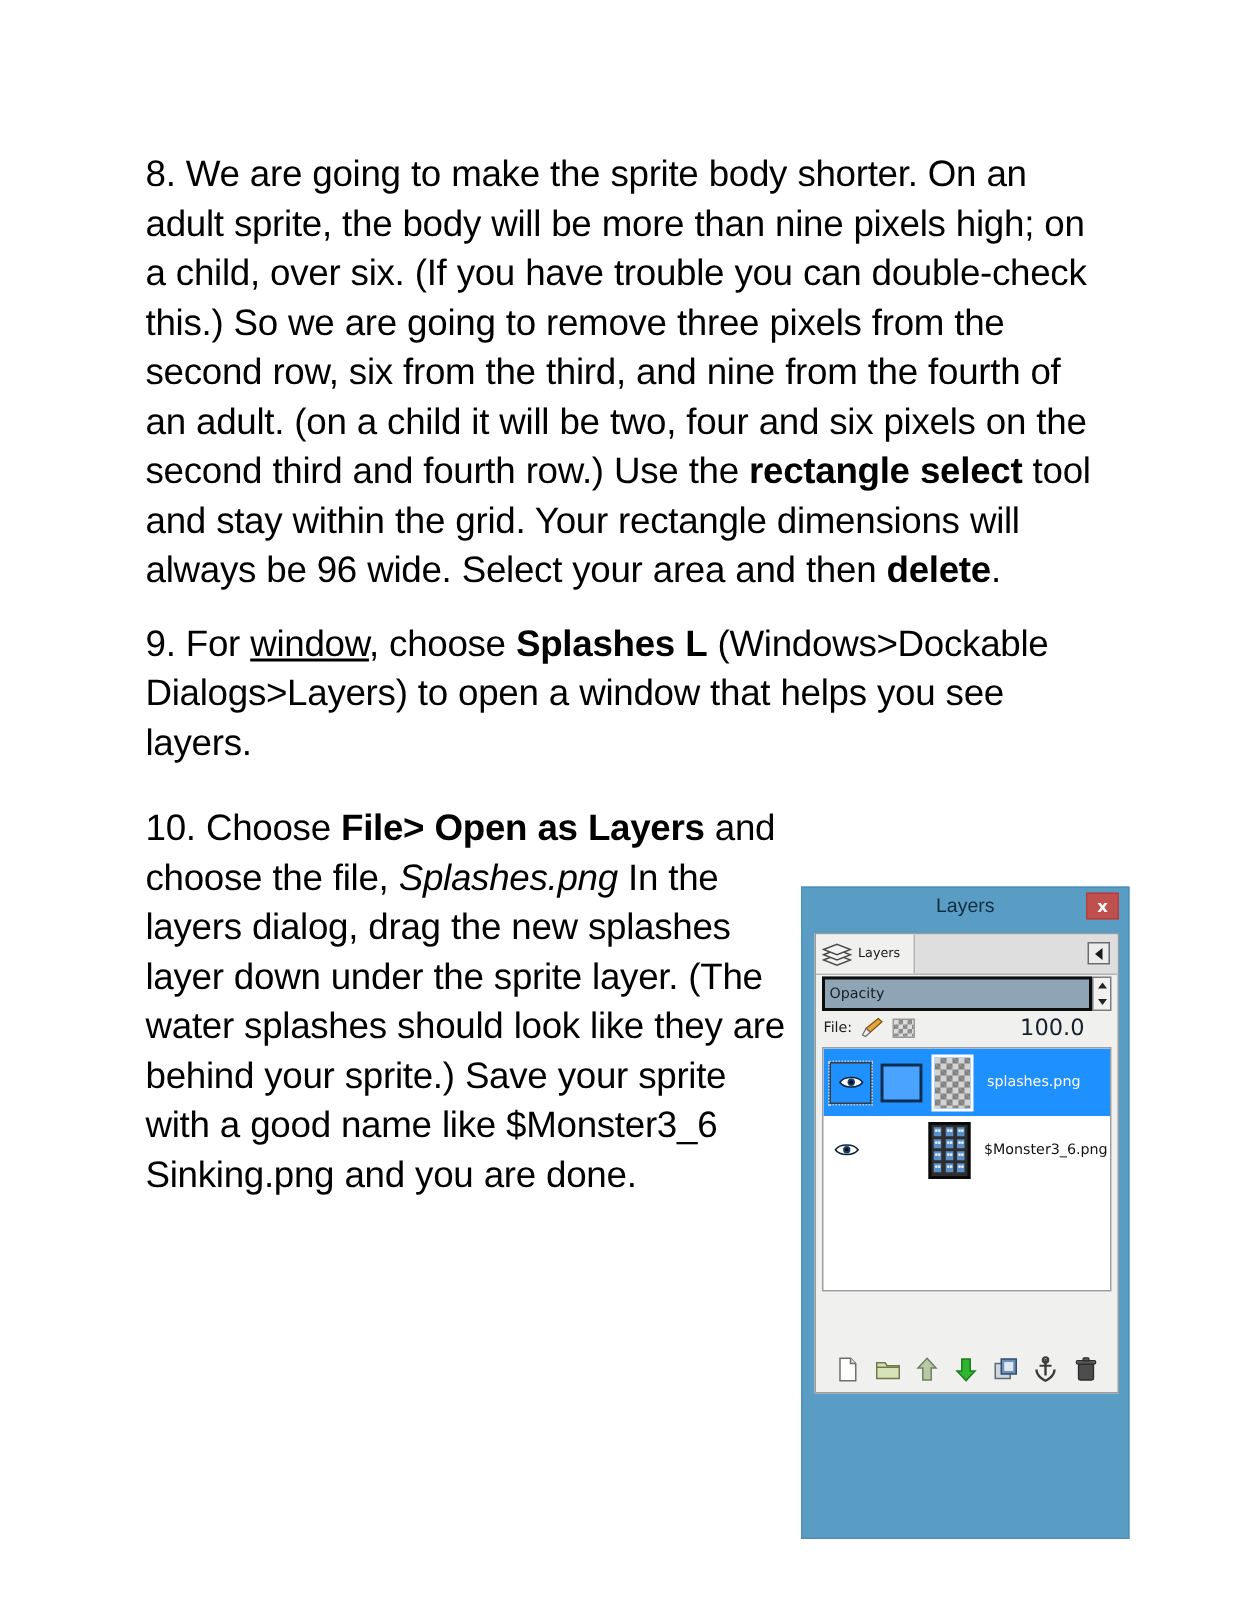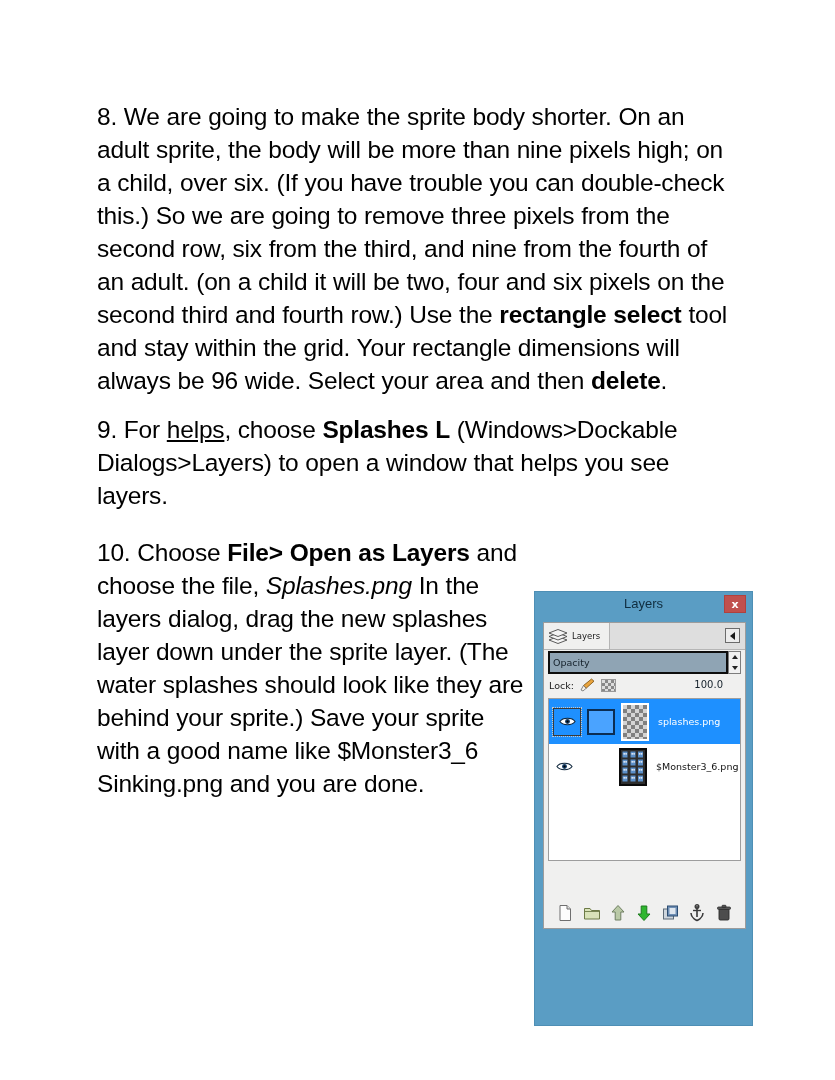--- a/index.html
+++ b/index.html
@@ -178,21 +178,21 @@
     height: 23px;
     background: #8fa4b4;
     border: 2px solid #0d0d0d;
     box-sizing: border-box;
     display: flex;
     align-items: center;
     justify-content: space-between;
     padding: 0 3px;
   }
   .ld-opacity-label { font-size: 9.5px; color: #14202a; }
-  .ld-opacity-value { font-size: 10px; color: #14202a; margin-top: 44px; }
+  .ld-opacity-value { font-size: 15px; color: #14202a; margin-top: 44px; }
   .ld-spin {
     position: absolute;
     right: 0; top: 0;
     width: 13px; height: 23px;
     background: #f1f1f1;
     border: 1px solid #7d7d7d;
     box-sizing: border-box;
     display: flex; flex-direction: column;
     align-items: center; justify-content: space-around;
   }
@@ -305,21 +305,21 @@
 </head>
 <body>
 
 <div class="page">
 
   <div class="doc-body">
 
     <p class="para p8"><span>8.  We are going to make the sprite body shorter. On an adult sprite, the body will be more than nine pixels high; on a child, over six. (If you have trouble you can double-check this.) So we are going to remove three pixels from the second row, six from the third, and nine from the fourth of an adult. (on a child it will be two, four and six pixels on the second third and fourth row.) Use the </span><b class="bold">rectangle select</b><span> tool and stay within the grid. Your rectangle dimensions will always be 96 wide. Select your area and then </span><b class="bold">delete</b><span>.</span></p>
 
 
-    <p class="para p9b"><span>9. For </span><u class="und">helps</u><span>, choose </span><b class="bold">Splashes L</b><span> (Windows&gt;Dockable Dialogs&gt;Layers) to open a window that helps you see layers.</span></p>
+    <p class="para p9b"><span>9. For </span><u class="und">window</u><span>, choose </span><b class="bold">Splashes L</b><span> (Windows&gt;Dockable Dialogs&gt;Layers) to open a window that helps you see layers.</span></p>
 
     <p class="para p10"><span>10. Choose </span><b class="bold">File&gt; Open as Layers</b><span> and choose the file, </span><i class="ital">Splashes.png</i><span>  In the layers dialog, drag the new splashes layer down under the sprite layer. (The water splashes should look like they are behind your sprite.) Save your sprite with a good name like $Monster3_6 Sinking.png and you are done.</span></p>
 
   </div>
 
   <div class="layers-dialog">
 
     <div class="ld-titlebar">
       <div class="ld-title">Layers</div>
       <div class="ld-close">x</div>
@@ -349,21 +349,21 @@
           <span class="ld-opacity-label">Opacity</span>
           <span class="ld-opacity-value">100.0</span>
         </div>
         <div class="ld-spin">
           <span class="spin-up"></span>
           <span class="spin-dn"></span>
         </div>
       </div>
 
       <div class="ld-lock">
-        <span class="ld-lock-label">Lock:</span>
+        <span class="ld-lock-label">File:</span>
         <svg width="15" height="14" viewBox="0 0 15 14">
           <path d="M11.5 1 L14 3.2 L6.2 10.2 L3.4 7.6 Z" fill="#e8a33d" stroke="#7a5110" stroke-width="0.8"></path>
           <path d="M3.4 7.6 L6.2 10.2 L3 13 L1 12 Z" fill="#f5f0e6" stroke="#6a6a6a" stroke-width="0.8"></path>
         </svg>
         <span class="checker-sm"></span>
       </div>
 
       <div class="ld-list">
 
         <div class="layer-row selected">

